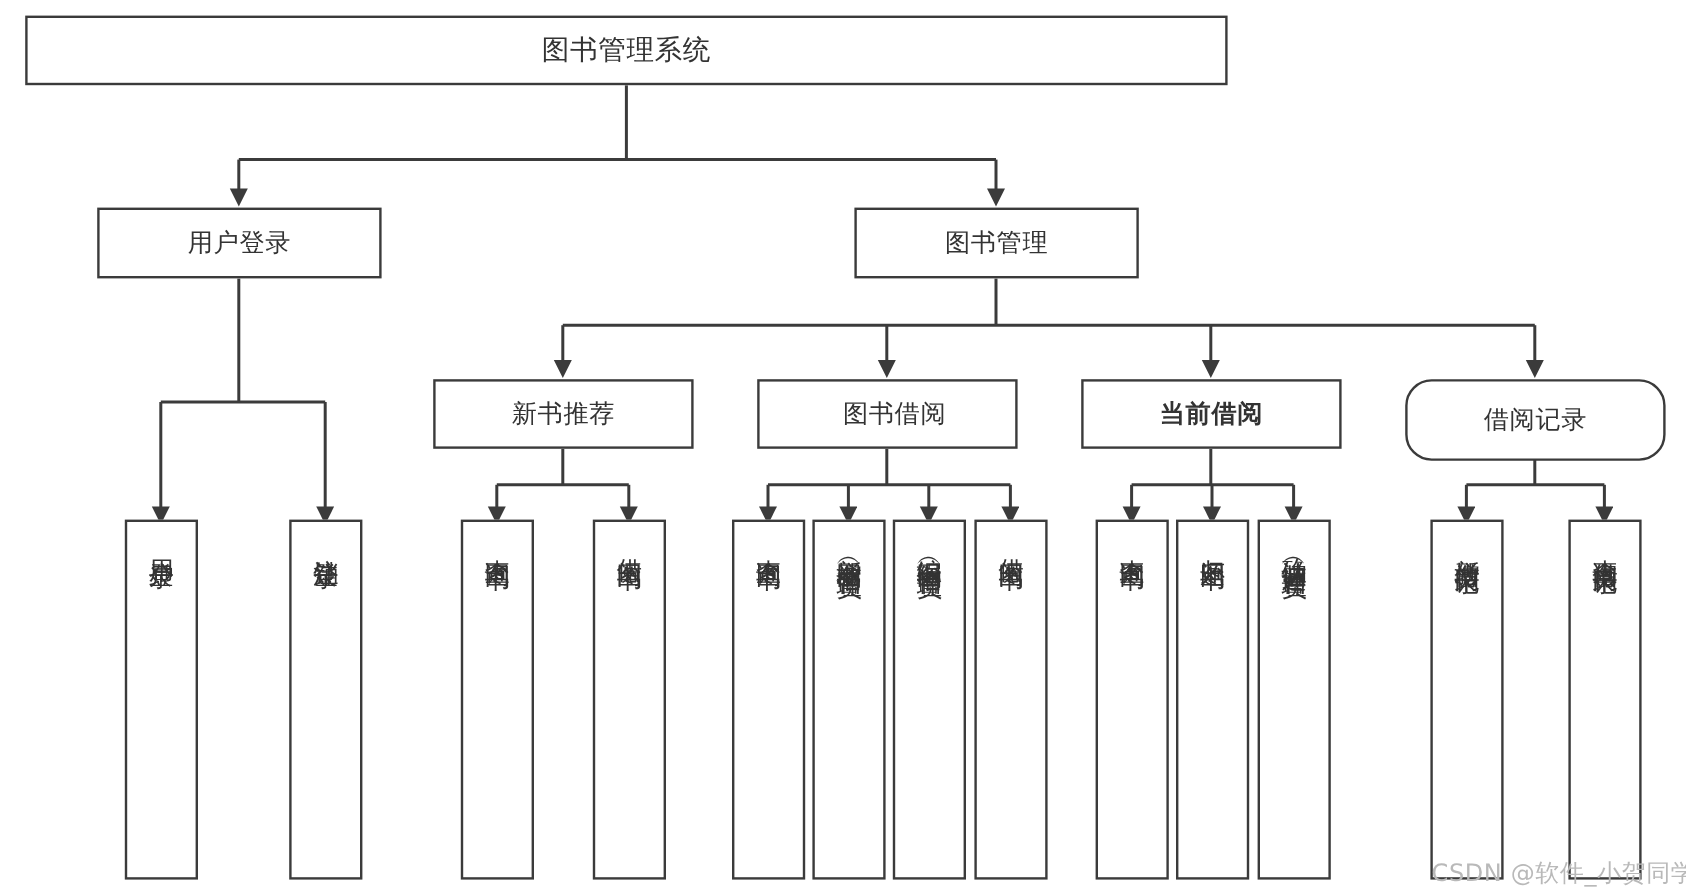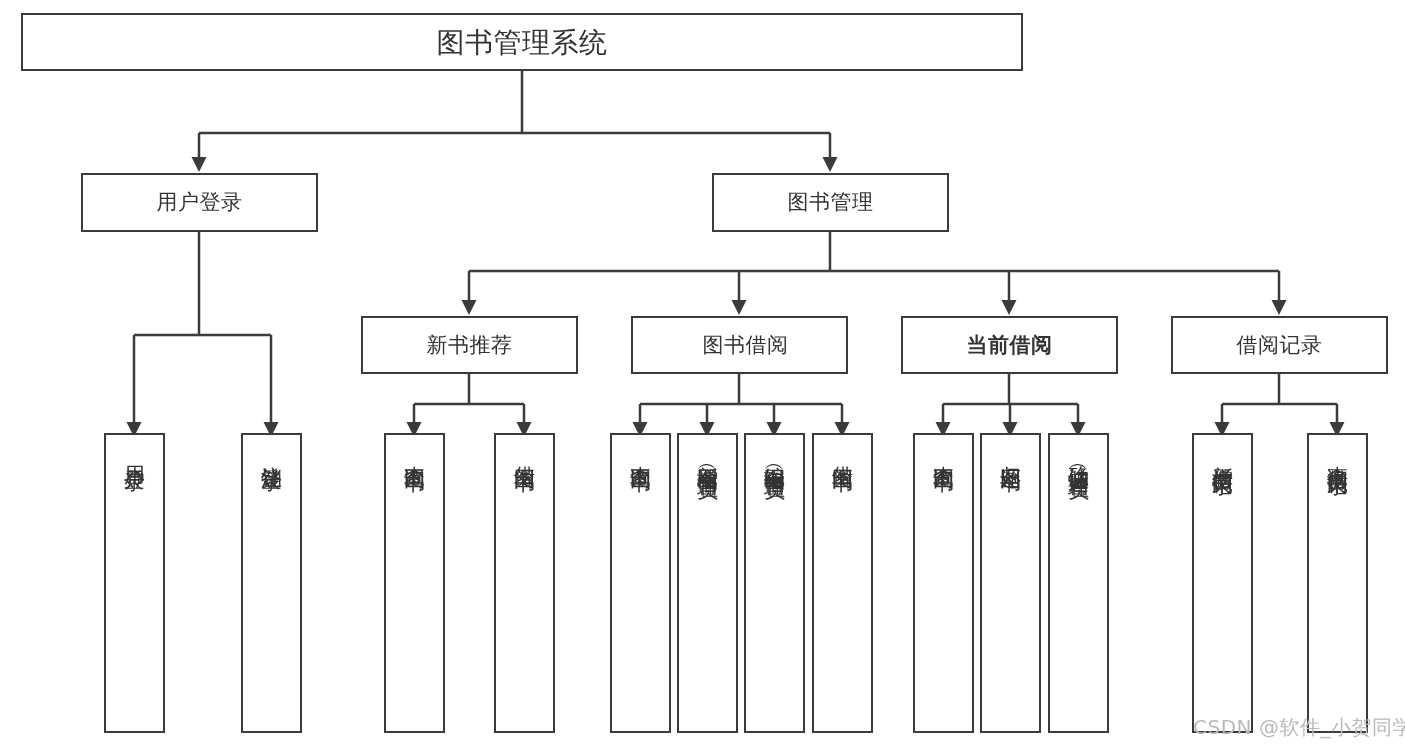--- a/index.html
+++ b/index.html
@@ -41,21 +41,21 @@
     text-align: center;
     line-height: 1.25;
     letter-spacing: 0.5px;
     white-space: nowrap;
   }
   
   .node.horiz .label {
     font-size: 21px;
   }
   .node.root .label {
-    font-size: 28px;
+    font-size: 23px;
   }
   
   .node.vert {
     align-items: flex-start;
     padding-top: 14px;
   }
   .node.vert .label {
     font-size: 21px;
     writing-mode: vertical-rl;
     text-orientation: upright;
@@ -144,21 +144,21 @@
   </div>
 
   <div class="node horiz" style="left:631px; top:316px; width:217px; height:58px;padding-left:12px;">
     <span class="label">图书借阅</span>
   </div>
 
   <div class="node horiz" style="left:901px; top:316px; width:217px; height:58px;font-weight:bold;">
     <span class="label">当前借阅</span>
   </div>
 
-  <div class="node horiz" style="left:1171px; top:316px; width:217px; height:58px;">
+  <div class="node horiz" style="left:1171px; top:316px; width:217px; height:68px;border-radius:22px;">
     <span class="label">借阅记录</span>
   </div>
 
   <div class="node vert" style="left:104px; top:433px; width:61px; height:300px;">
     <span class="label">用户登录</span>
   </div>
 
   <div class="node vert" style="left:241px; top:433px; width:61px; height:300px;">
     <span class="label">注销登录</span>
   </div>

